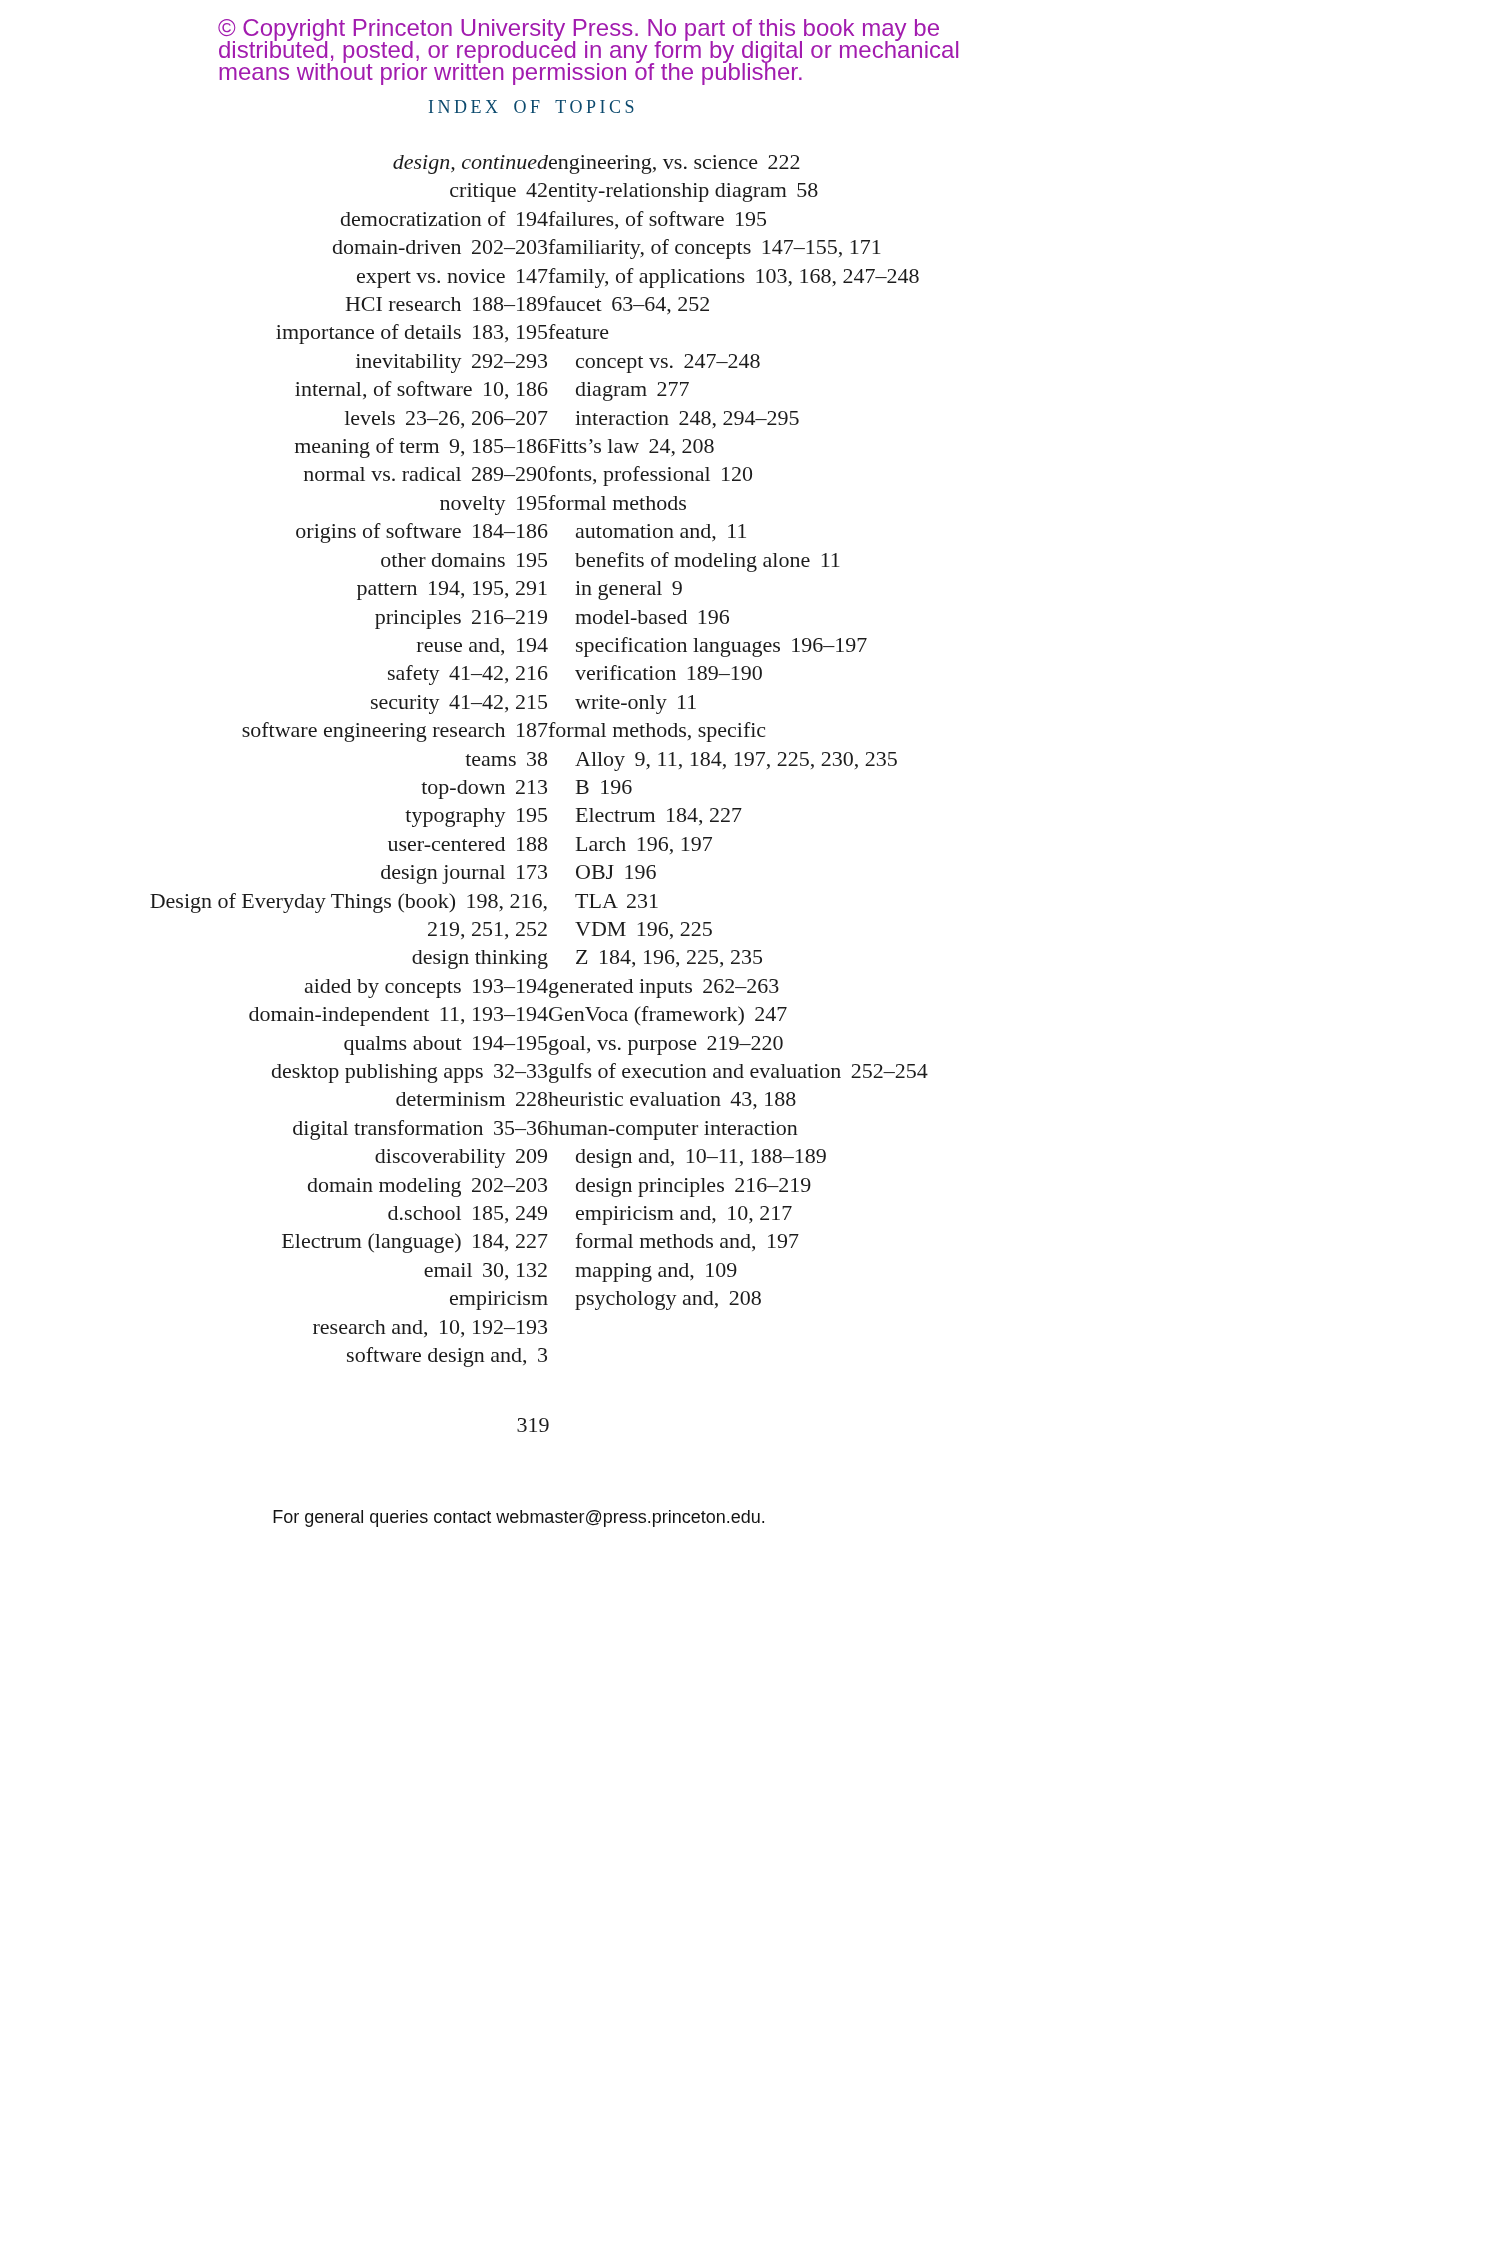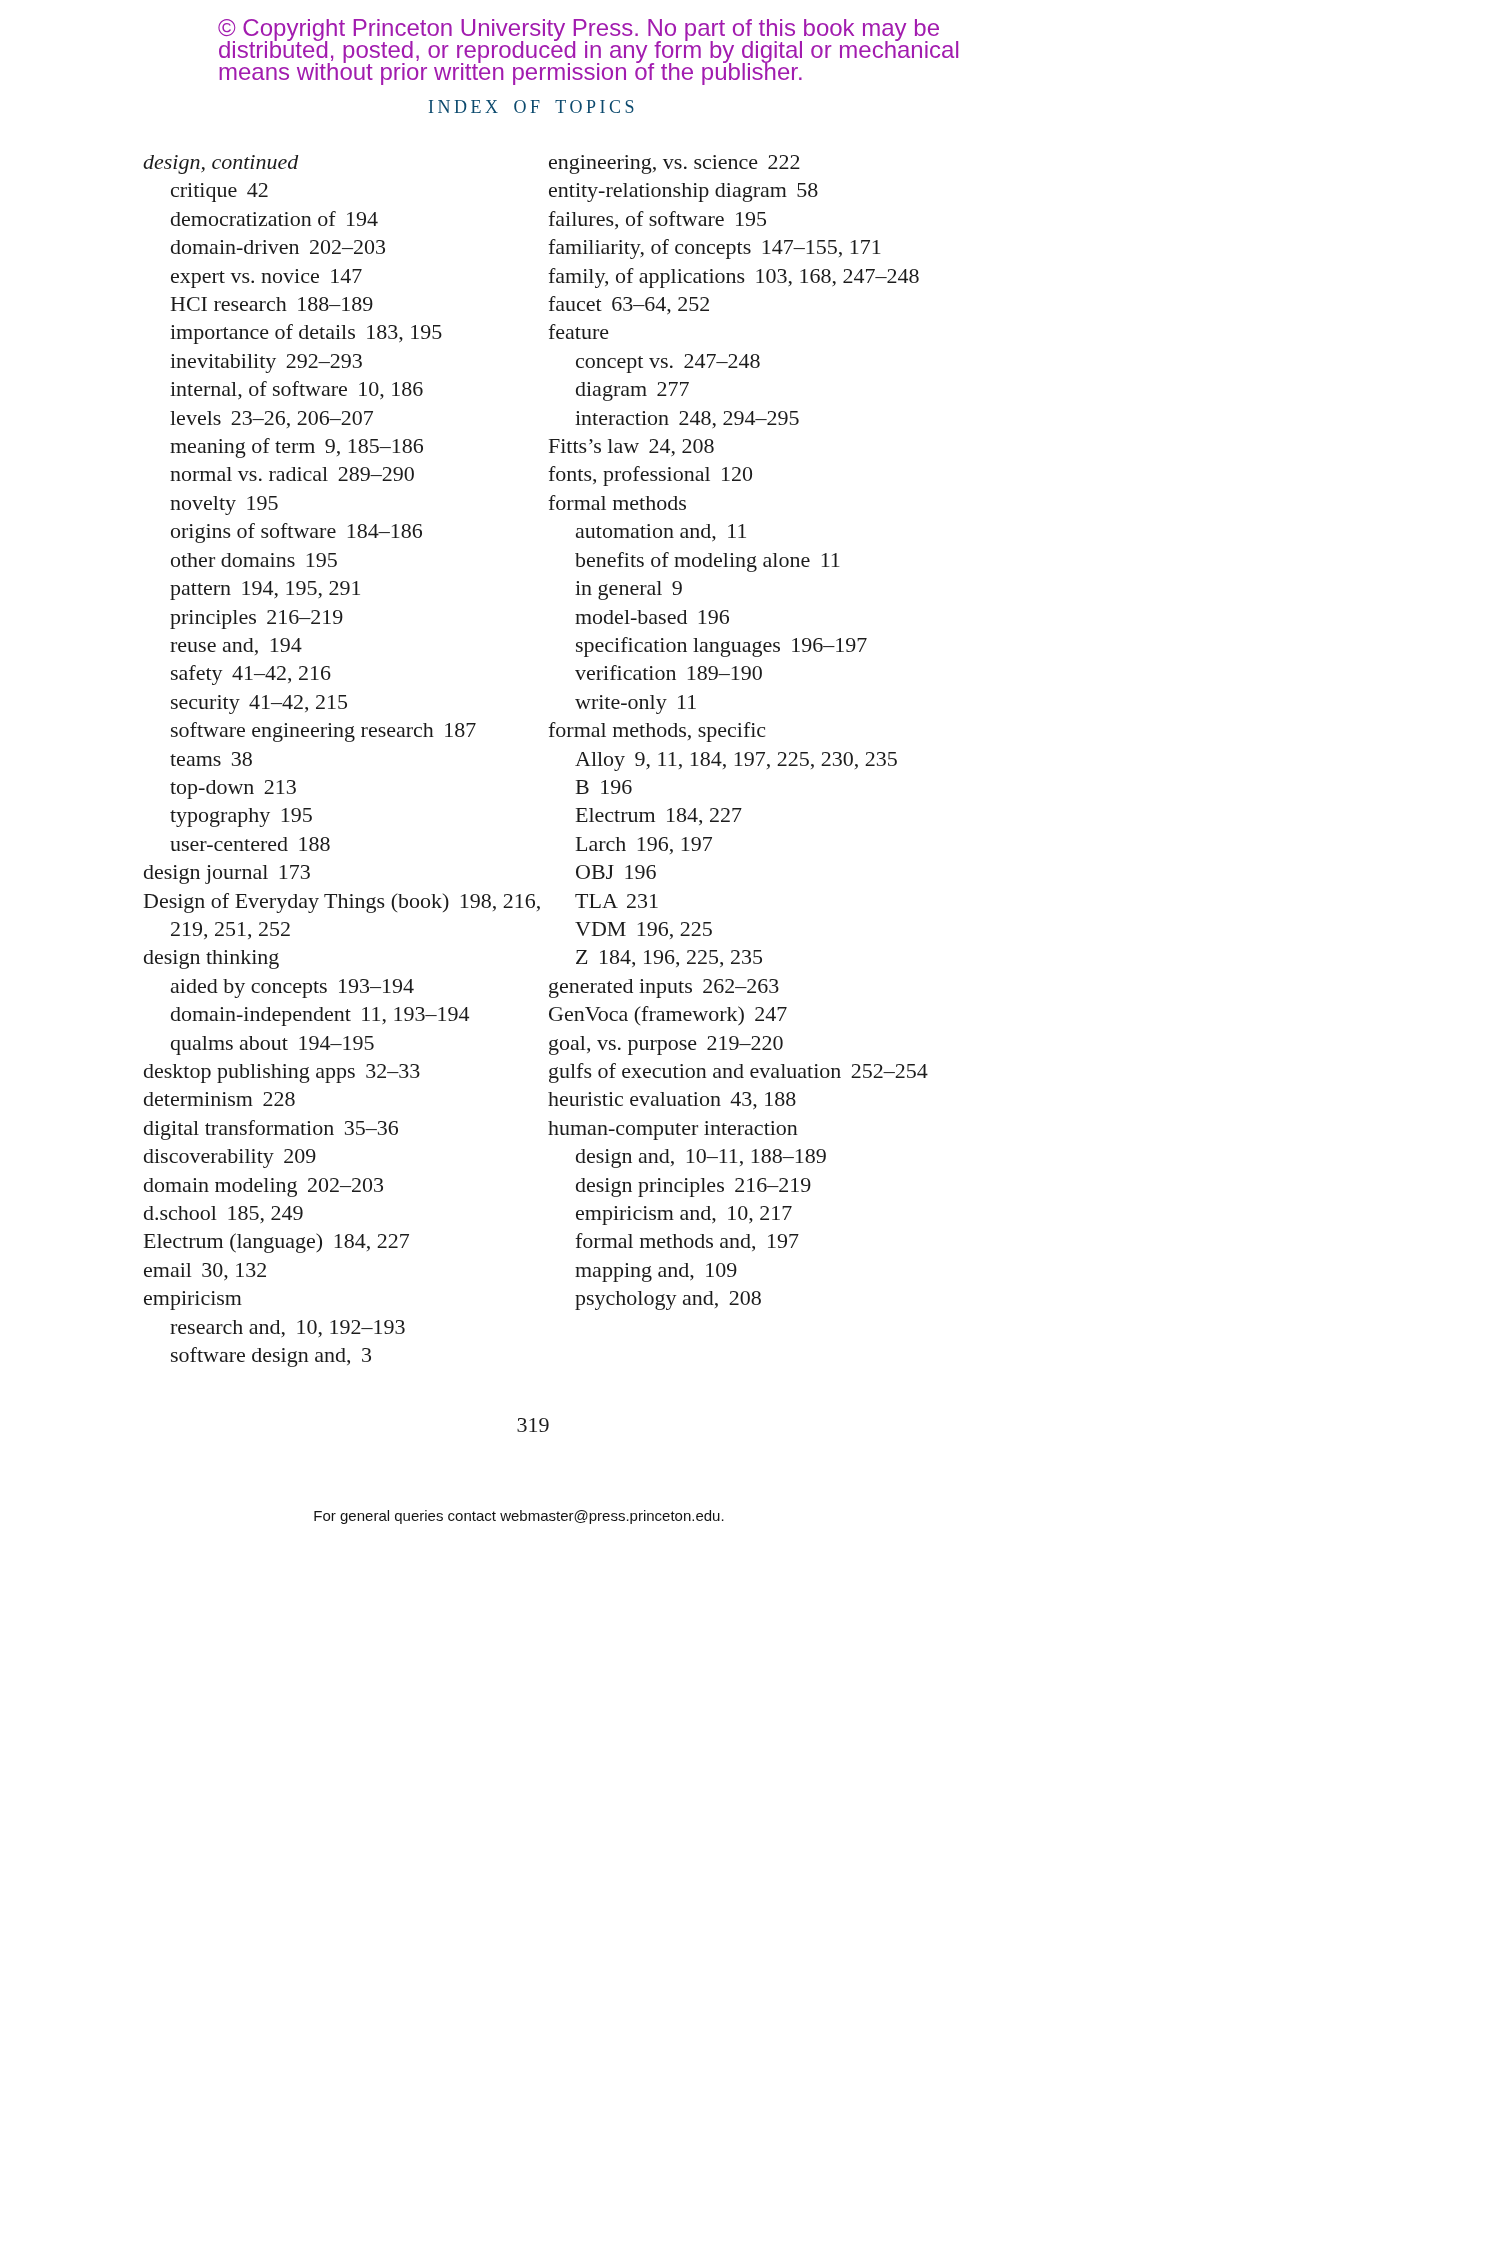--- a/index.html
+++ b/index.html
@@ -31,21 +31,21 @@
   }
   .columns {
     position:absolute;
     left:143px; top:148px;
     display:flex;
   }
   .col {
     font-size:22px;
     line-height:28.4px;
   }
-  .col-left  { width:405px; flex:none; }
+  .col-left  { width:405px; flex:none;text-align:right; }
   .col-right { width:567px; flex:none; }
   .entry {
     padding-left:27px;
     text-indent:-27px;
   }
   .entry.sub {
     padding-left:54px;
     text-indent:-27px;
   }
   .entry.gap { }
@@ -57,21 +57,21 @@
     width:780px;
     text-align:center;
     font-size:22px;
   }
   .footer-note {
     position:absolute;
     left:129px; top:1507px;
     width:780px;
     text-align:center;
     font-family:"Liberation Sans", sans-serif;
-    font-size:15px;
+    font-size:18px;
     color:#141414;
   }
 </style>
 </head>
 <body>
 
 <div class="stamp">
   <div>© Copyright Princeton University Press. No part of this book may be</div>
   <div>distributed, posted, or reproduced in any form by digital or mechanical</div>
   <div>means without prior written permission of the publisher.</div>

